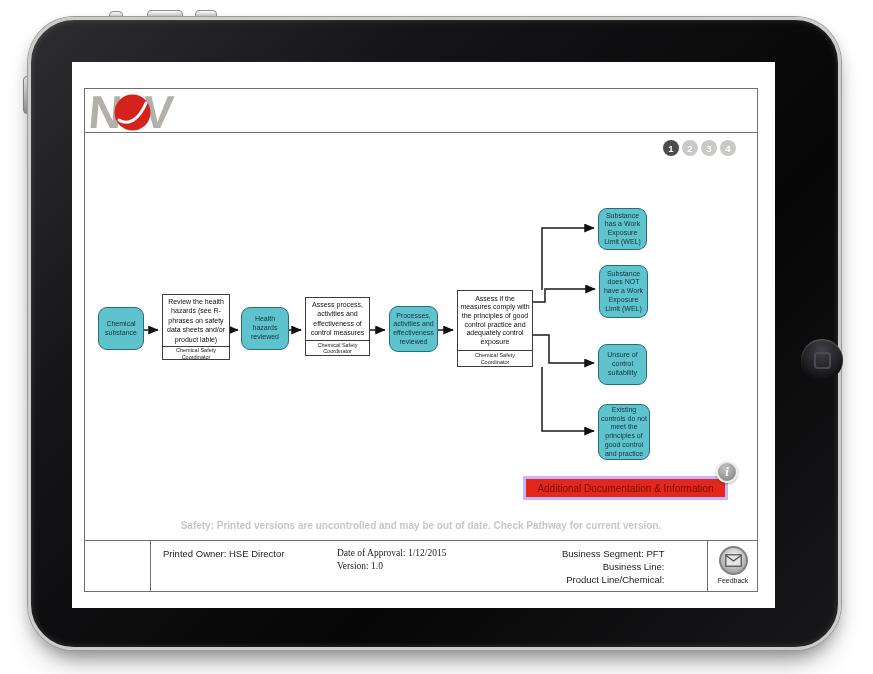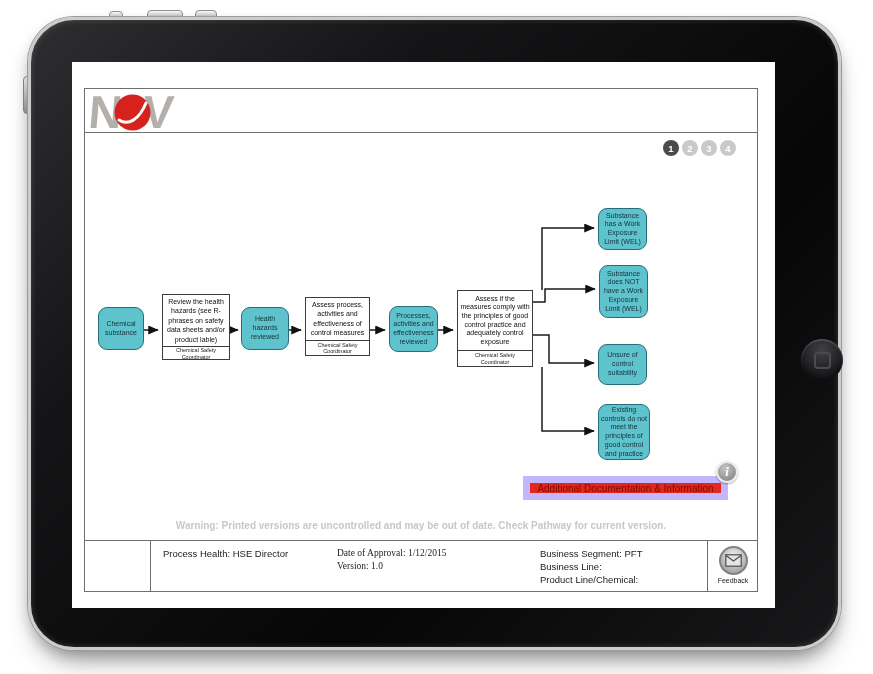--- a/index.html
+++ b/index.html
@@ -60,36 +60,36 @@
   .n-processes{left:389px;top:306px;width:49px;height:46px;}
   .n-comply{left:457px;top:290px;width:76px;height:77px;font-size:6.8px;}
   .n-comply .proc-main{line-height:1.24;}
   .n-wel-yes{left:598px;top:208px;width:49px;height:42px;}
   .n-wel-no{left:599px;top:265px;width:49px;height:53px;}
   .n-unsure{left:598px;top:344px;width:49px;height:41px;}
   .n-existing{left:598px;top:404px;width:52px;height:56px;}
 
   
   .docs-banner{position:absolute;left:523px;top:476px;width:205px;height:24px;background:#e2271c;
-               border:7px solid #c4b5fd;color:#7c0d04;font-size:10px;display:flex;align-items:center;
+               border:3px solid #c4b5fd;color:#7c0d04;font-size:10px;display:flex;align-items:center;
                justify-content:center;z-index:5;cursor:pointer;}
   .info-icon{position:absolute;left:716px;top:461px;width:22px;height:22px;border-radius:50%;
              background:radial-gradient(circle at 42% 30%,#c6c6c6,#8d8d8d 75%);
              border:2px solid #ececec;box-shadow:0 1px 2px rgba(0,0,0,.35);
              color:#ffffff;font-family:"Liberation Serif",serif;font-style:italic;font-weight:bold;
              font-size:13px;display:flex;align-items:center;justify-content:center;z-index:6;cursor:pointer;}
   .warning{position:absolute;left:84px;top:520px;width:674px;text-align:center;
            font-size:10px;font-weight:bold;color:#c7c7c7;z-index:5;}
 
   .footer-box{position:absolute;left:84px;top:540px;width:674px;height:52px;border-top:1px solid #6e6e6e;z-index:5;
               font-size:9.5px;color:#1b1b1b;}
   .fdiv{position:absolute;top:0;width:1px;height:100%;background:#6e6e6e;}
   .fdiv1{left:66px;} .fdiv2{left:623px;}
   .fcol{position:absolute;top:6px;line-height:13px;}
-  .f-owner{left:79px;} .f-date{left:253px;font-family:Liberation Serif, serif;} .f-biz{left:456px;}
+  .f-owner{left:79px;} .f-date{left:253px;font-family:Liberation Serif, serif;} .f-biz{left:478px;text-align:right;}
   .f-feedback{left:624px;top:0;position:absolute;width:50px;height:100%;display:flex;flex-direction:column;
               align-items:center;padding-top:5px;cursor:pointer;}
   .fb-circle{width:29px;height:29px;border-radius:50%;
              background:radial-gradient(circle at 50% 32%,#f0f0f0,#a6a6a6 78%);
              border:2px solid #828282;display:flex;align-items:center;justify-content:center;}
   .fb-label{font-size:7px;color:#222;margin-top:2px;}
 </style>
 </head>
 <body>
 
@@ -165,26 +165,26 @@
   </div>
 
   <div class="node teal n-wel-yes">Substance has a Work Exposure Limit (WEL)</div>
   <div class="node teal n-wel-no">Substance does NOT have a Work Exposure Limit (WEL)</div>
   <div class="node teal n-unsure">Unsure of control suitability</div>
   <div class="node teal n-existing">Existing controls do not meet the principles of good control and practice</div>
 
   <div class="docs-banner">Additional Documentation &amp; Information</div>
   <div class="info-icon">i</div>
 
-  <div class="warning">Warning: Printed versions are uncontrolled and may be out of date. Check Pathway for current version.</div>
+  <div class="warning">Safety: Printed versions are uncontrolled and may be out of date. Check Pathway for current version.</div>
 
   <div class="footer-box">
     <div class="fdiv fdiv1"></div>
     <div class="fdiv fdiv2"></div>
-    <div class="fcol f-owner">Process Health: HSE Director</div>
+    <div class="fcol f-owner">Printed Owner: HSE Director</div>
     <div class="fcol f-date">
       <div>Date of Approval: 1/12/2015</div>
       <div>Version: 1.0</div>
     </div>
     <div class="fcol f-biz">
       <div>Business Segment: PFT</div>
       <div>Business Line:</div>
       <div>Product Line/Chemical:</div>
     </div>
     <div class="f-feedback">

